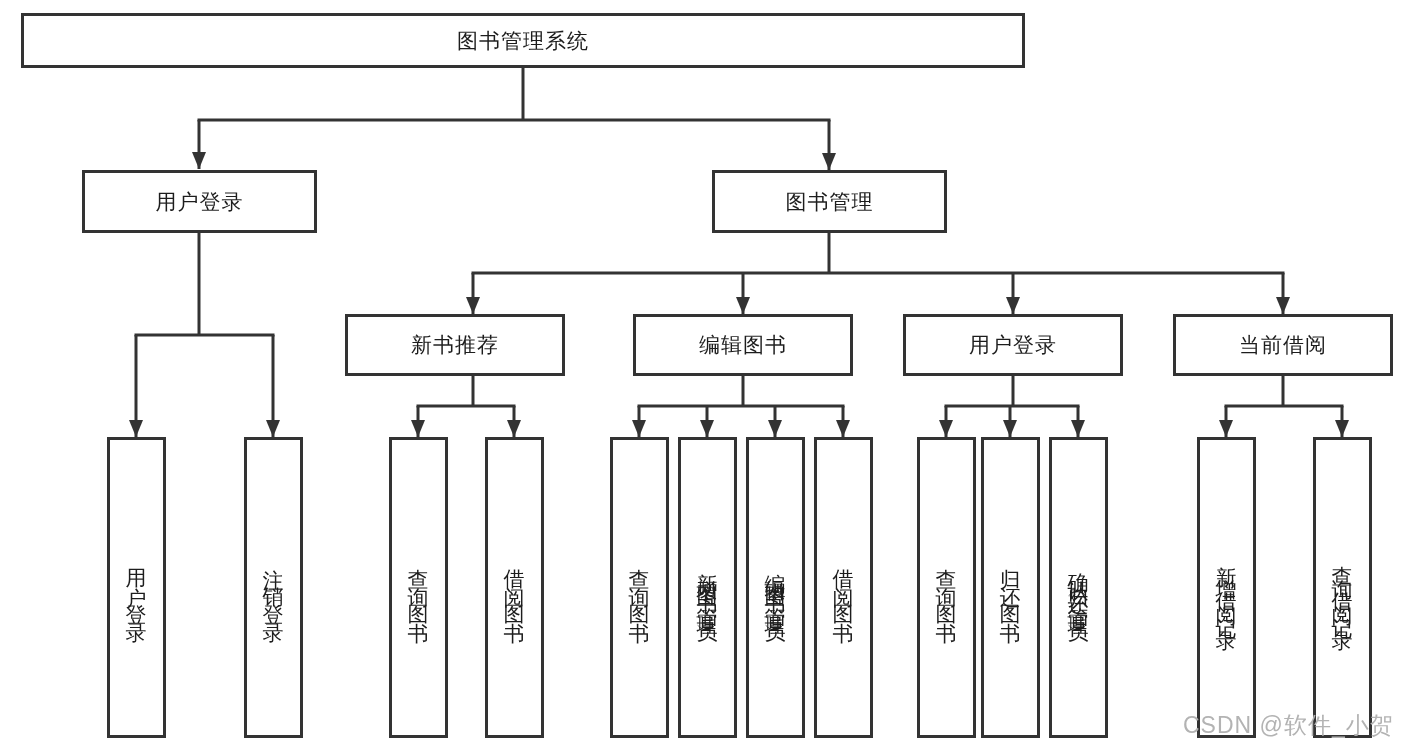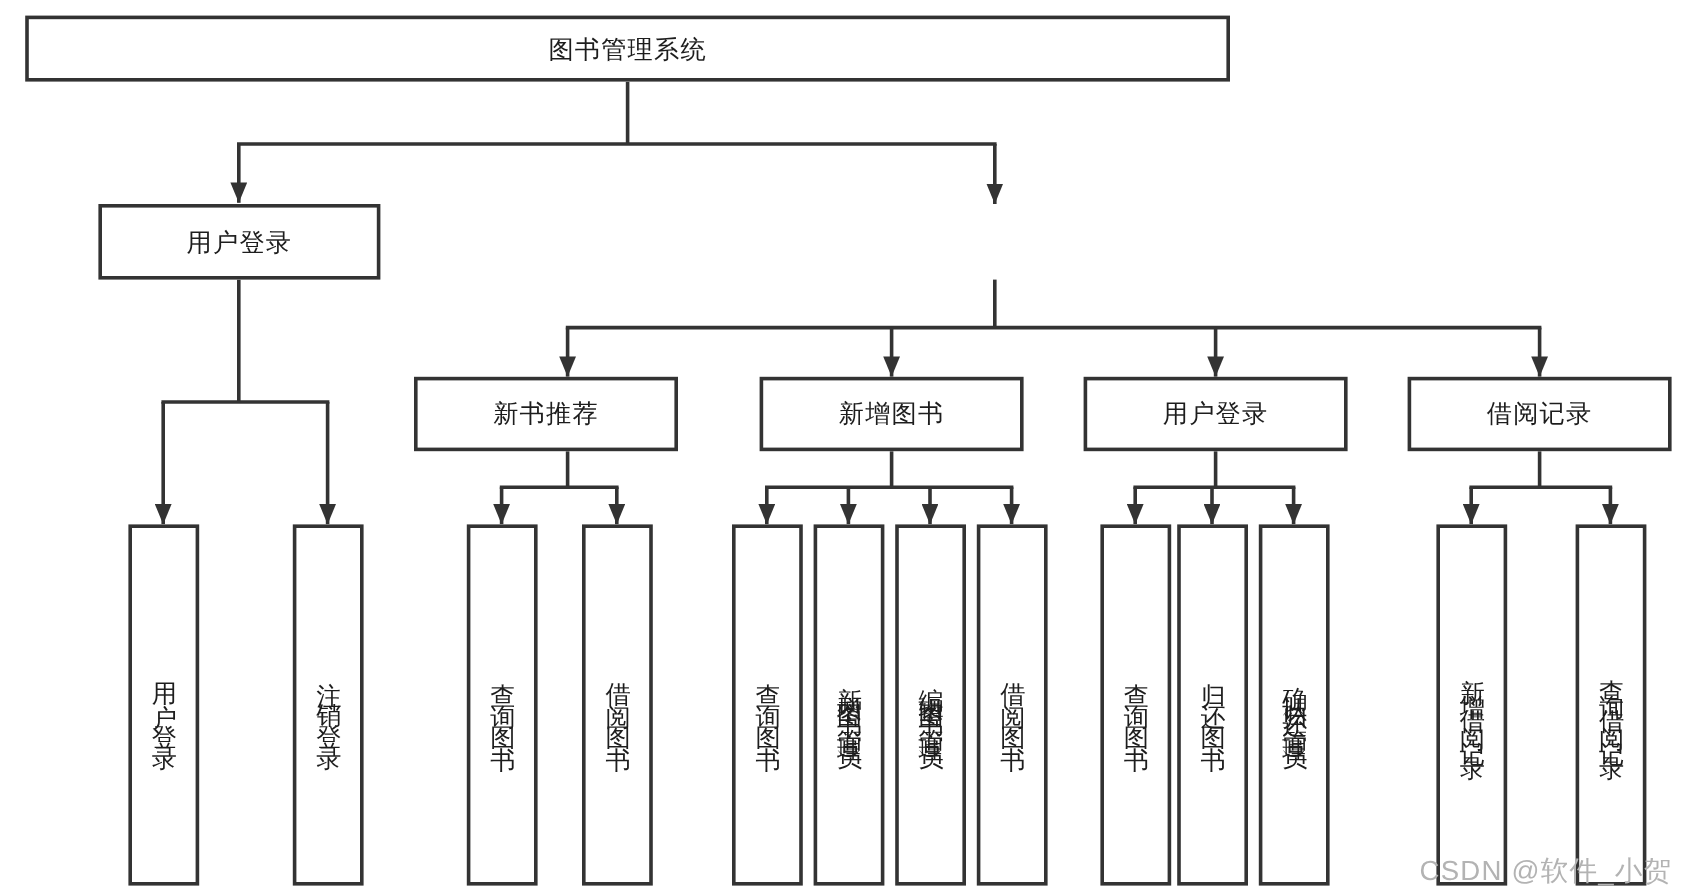--- a/index.html
+++ b/index.html
@@ -102,32 +102,35 @@
     </g>
   </svg>
 
   <div class="box" style="left:21px;top:13px;width:1004px;height:55px">
     <span class="lbl">图书管理系统</span>
   </div>
 
   <div class="box" style="left:82px;top:170px;width:235px;height:63px">
     <span class="lbl">用户登录</span>
   </div>
+  <div class="box" style="left:712px;top:170px;width:235px;height:63px">
+    <span class="lbl">图书管理</span>
+  </div>
 
   <div class="box" style="left:345px;top:314px;width:220px;height:62px">
     <span class="lbl">新书推荐</span>
   </div>
   <div class="box" style="left:633px;top:314px;width:220px;height:62px">
-    <span class="lbl">新增图书</span>
+    <span class="lbl">编辑图书</span>
   </div>
   <div class="box" style="left:903px;top:314px;width:220px;height:62px">
     <span class="lbl">用户登录</span>
   </div>
   <div class="box" style="left:1173px;top:314px;width:220px;height:62px">
-    <span class="lbl">借阅记录</span>
+    <span class="lbl">当前借阅</span>
   </div>
 
   <div class="box" style="left:107px;top:437px;width:59px;height:301px">
     <span class="vtext sp4">用户登录</span>
   </div>
   <div class="box" style="left:244px;top:437px;width:59px;height:301px">
     <span class="vtext sp4">注销登录</span>
   </div>
 
   <div class="box" style="left:389px;top:437px;width:59px;height:301px">

